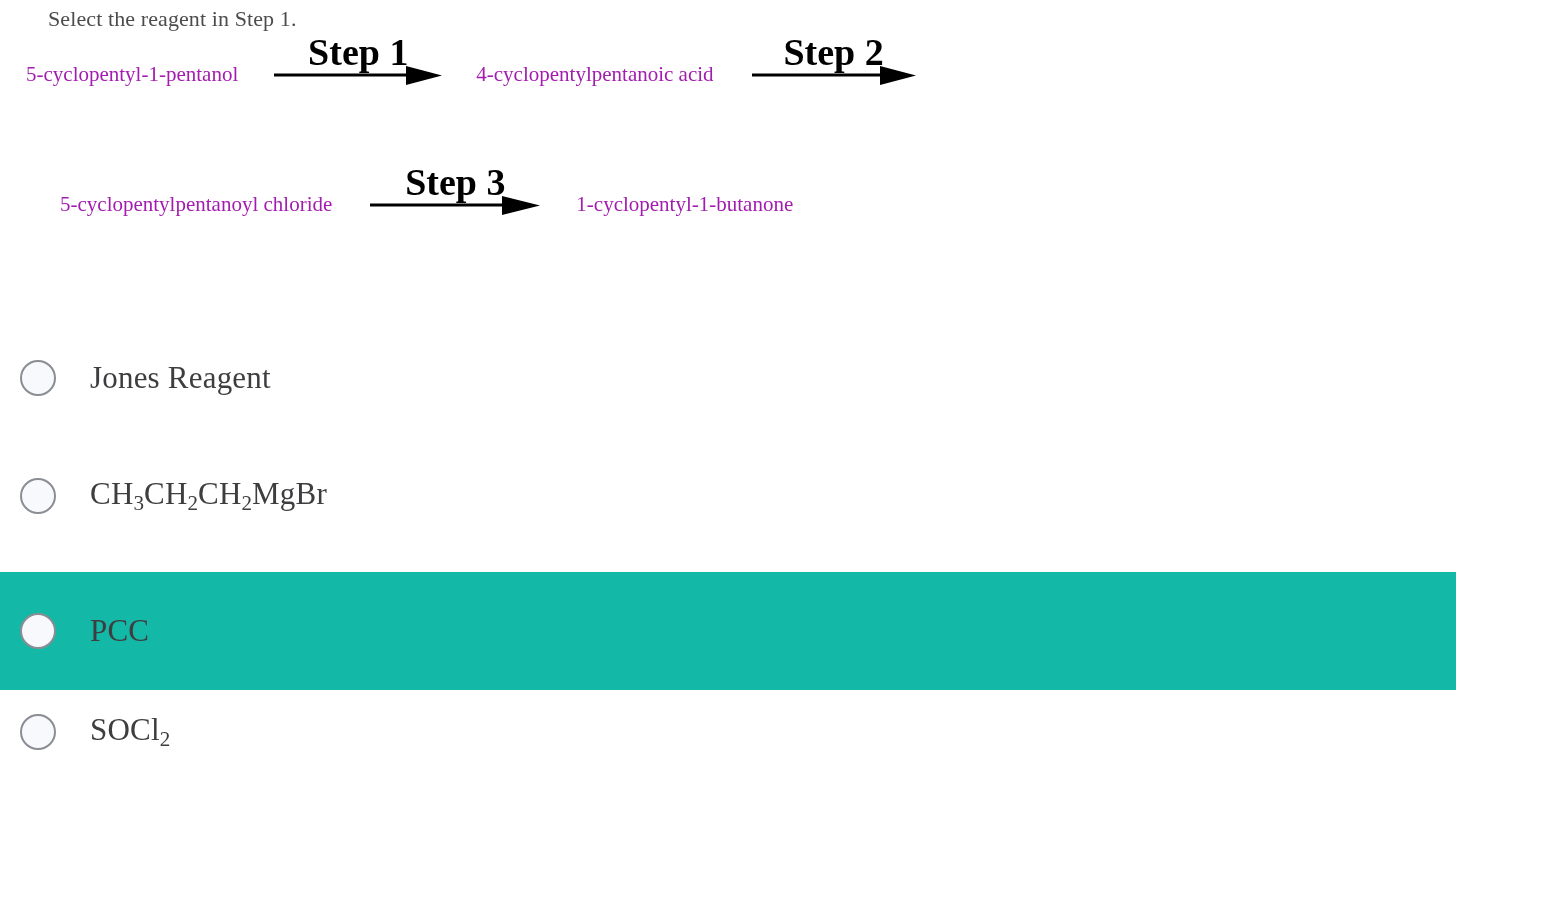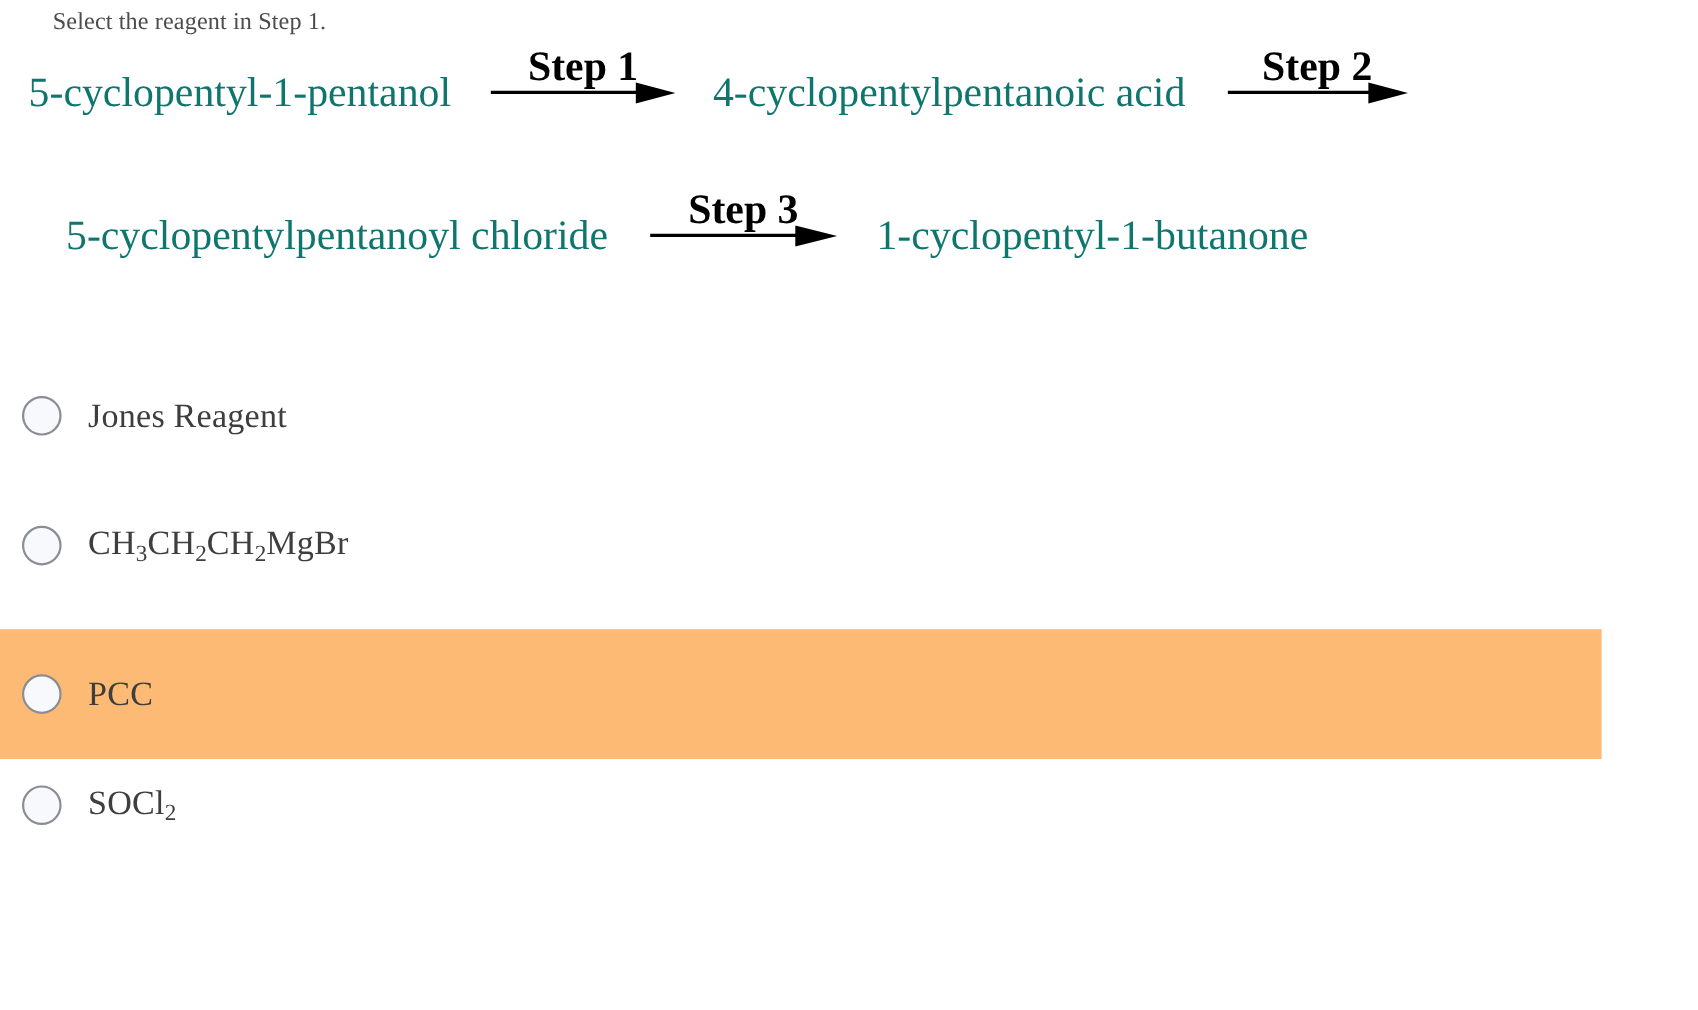--- a/index.html
+++ b/index.html
@@ -40,22 +40,22 @@
     position: absolute;
     display: flex;
     align-items: center;
     white-space: nowrap;
   }
   .scheme-row.row1 { left: 26px; top: 0px; }
   .scheme-row.row2 { left: 60px; top: 130px; }
 
   .species {
     font-family: "Liberation Serif", "DejaVu Serif", serif;
-    font-size: 38px;
-    color: #0f766e;
+    font-size: 21px;
+    color: #a21caf;
     letter-spacing: 0px;
   }
 
   
   .arrow-block {
     position: relative;
     display: inline-block;
     vertical-align: middle;
   }
   .arrow-block.w1 { width: 168px; margin: 0 34px 0 36px; }
@@ -89,36 +89,36 @@
   .option-row {
     position: relative;
     display: flex;
     align-items: center;
     height: 84px;
     padding-left: 20px;
     box-sizing: border-box;
   }
   .option-row.spaced { margin-bottom: 34px; }
   .option-row.highlight {
-    background: #fdba74;
+    background: #14b8a6;
     width: 1456px;
     height: 118px;
     margin-bottom: 0px;
   }
   .radio {
     flex: 0 0 auto;
     width: 36px;
     height: 36px;
     border-radius: 50%;
     border: 2px solid #8a8d93;
     background: #f8f9fc;
     box-sizing: border-box;
   }
   .option-label {
-    margin-left: 24px;
+    margin-left: 34px;
     font-family: "Liberation Serif", "DejaVu Serif", serif;
     font-size: 31px;
     color: #3e3e40;
     white-space: nowrap;
     letter-spacing: .2px;
   }
   .option-label sub {
     font-size: 0.68em;
     vertical-align: -0.28em;
     letter-spacing: 0;

